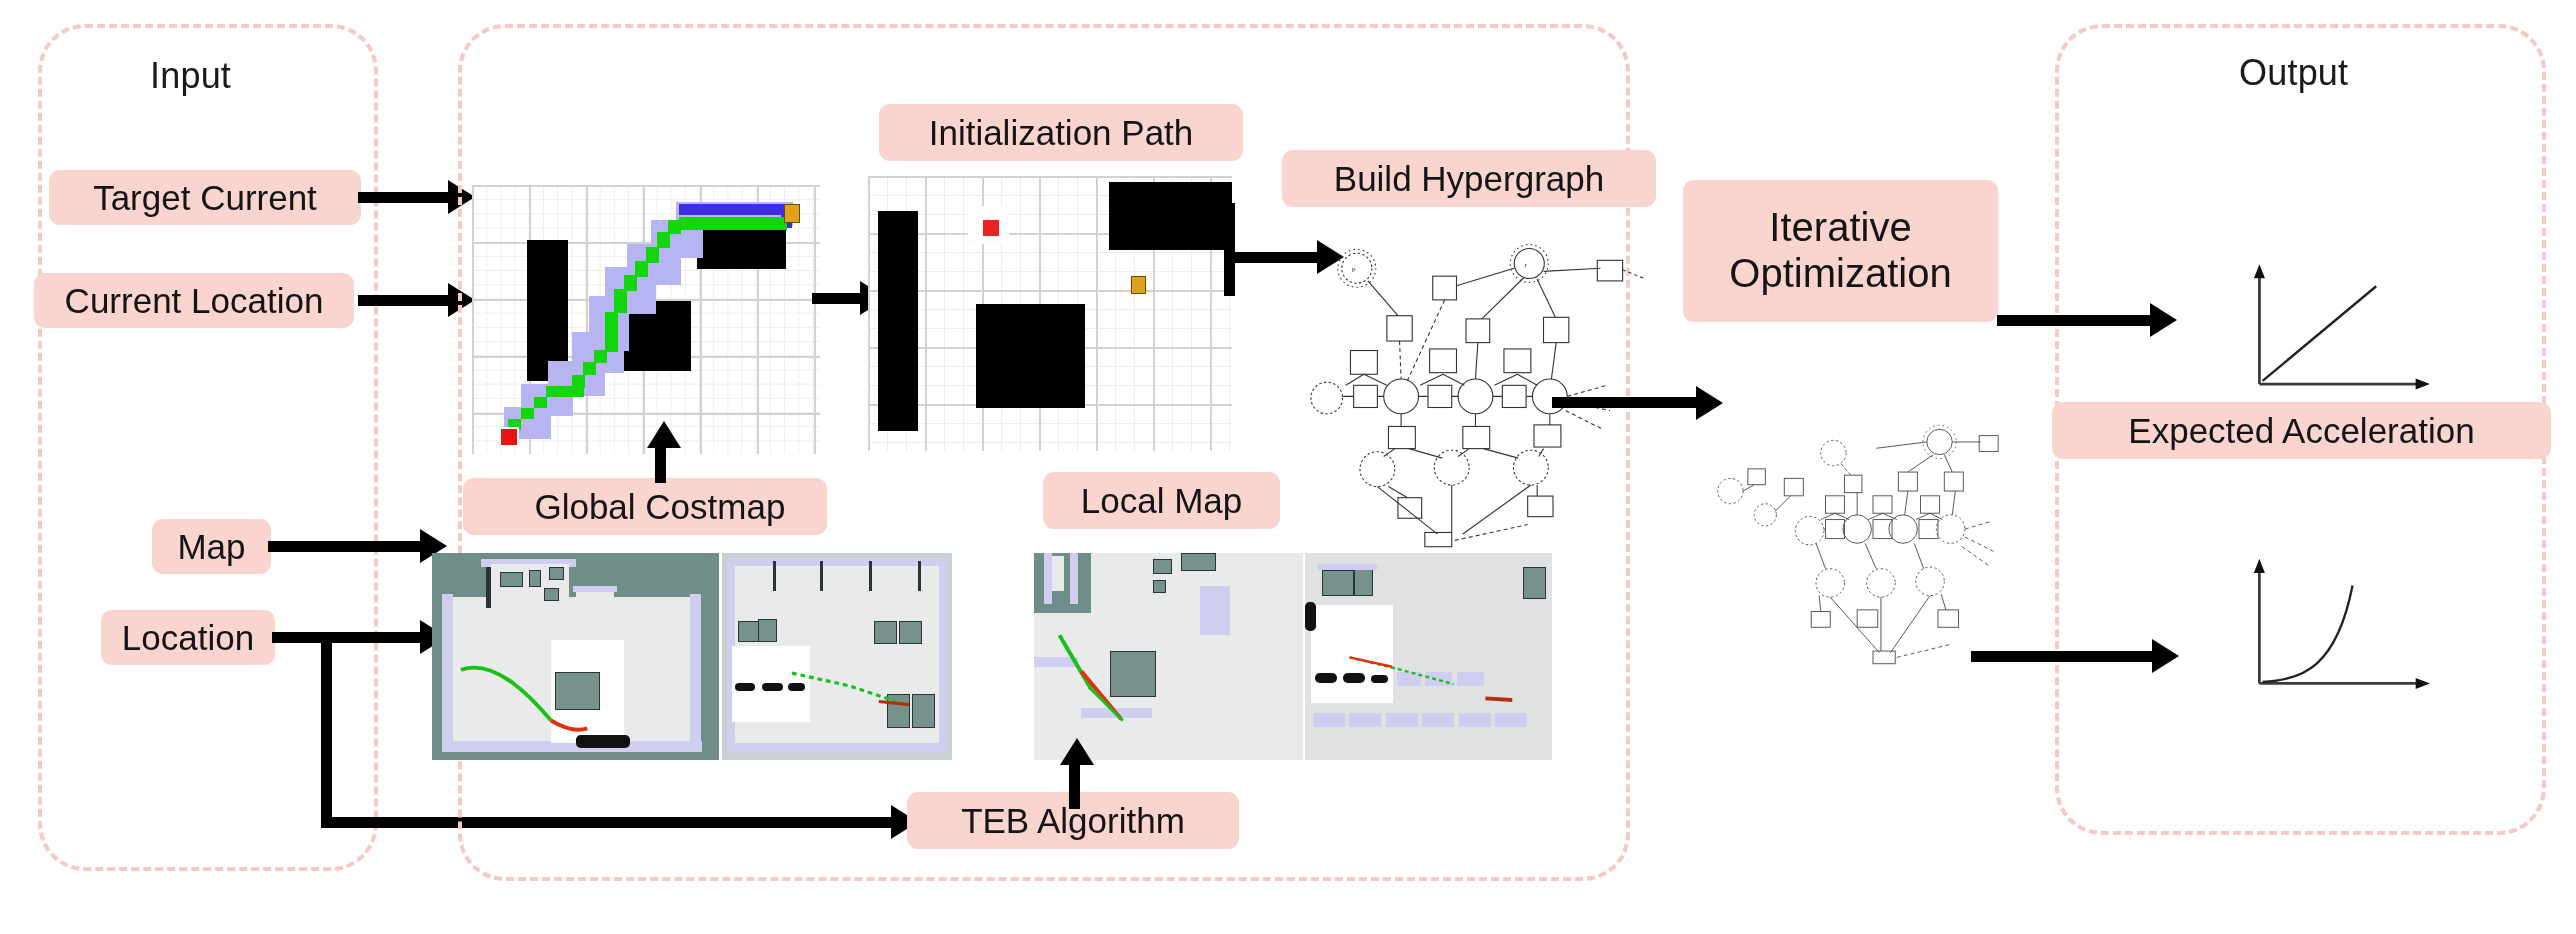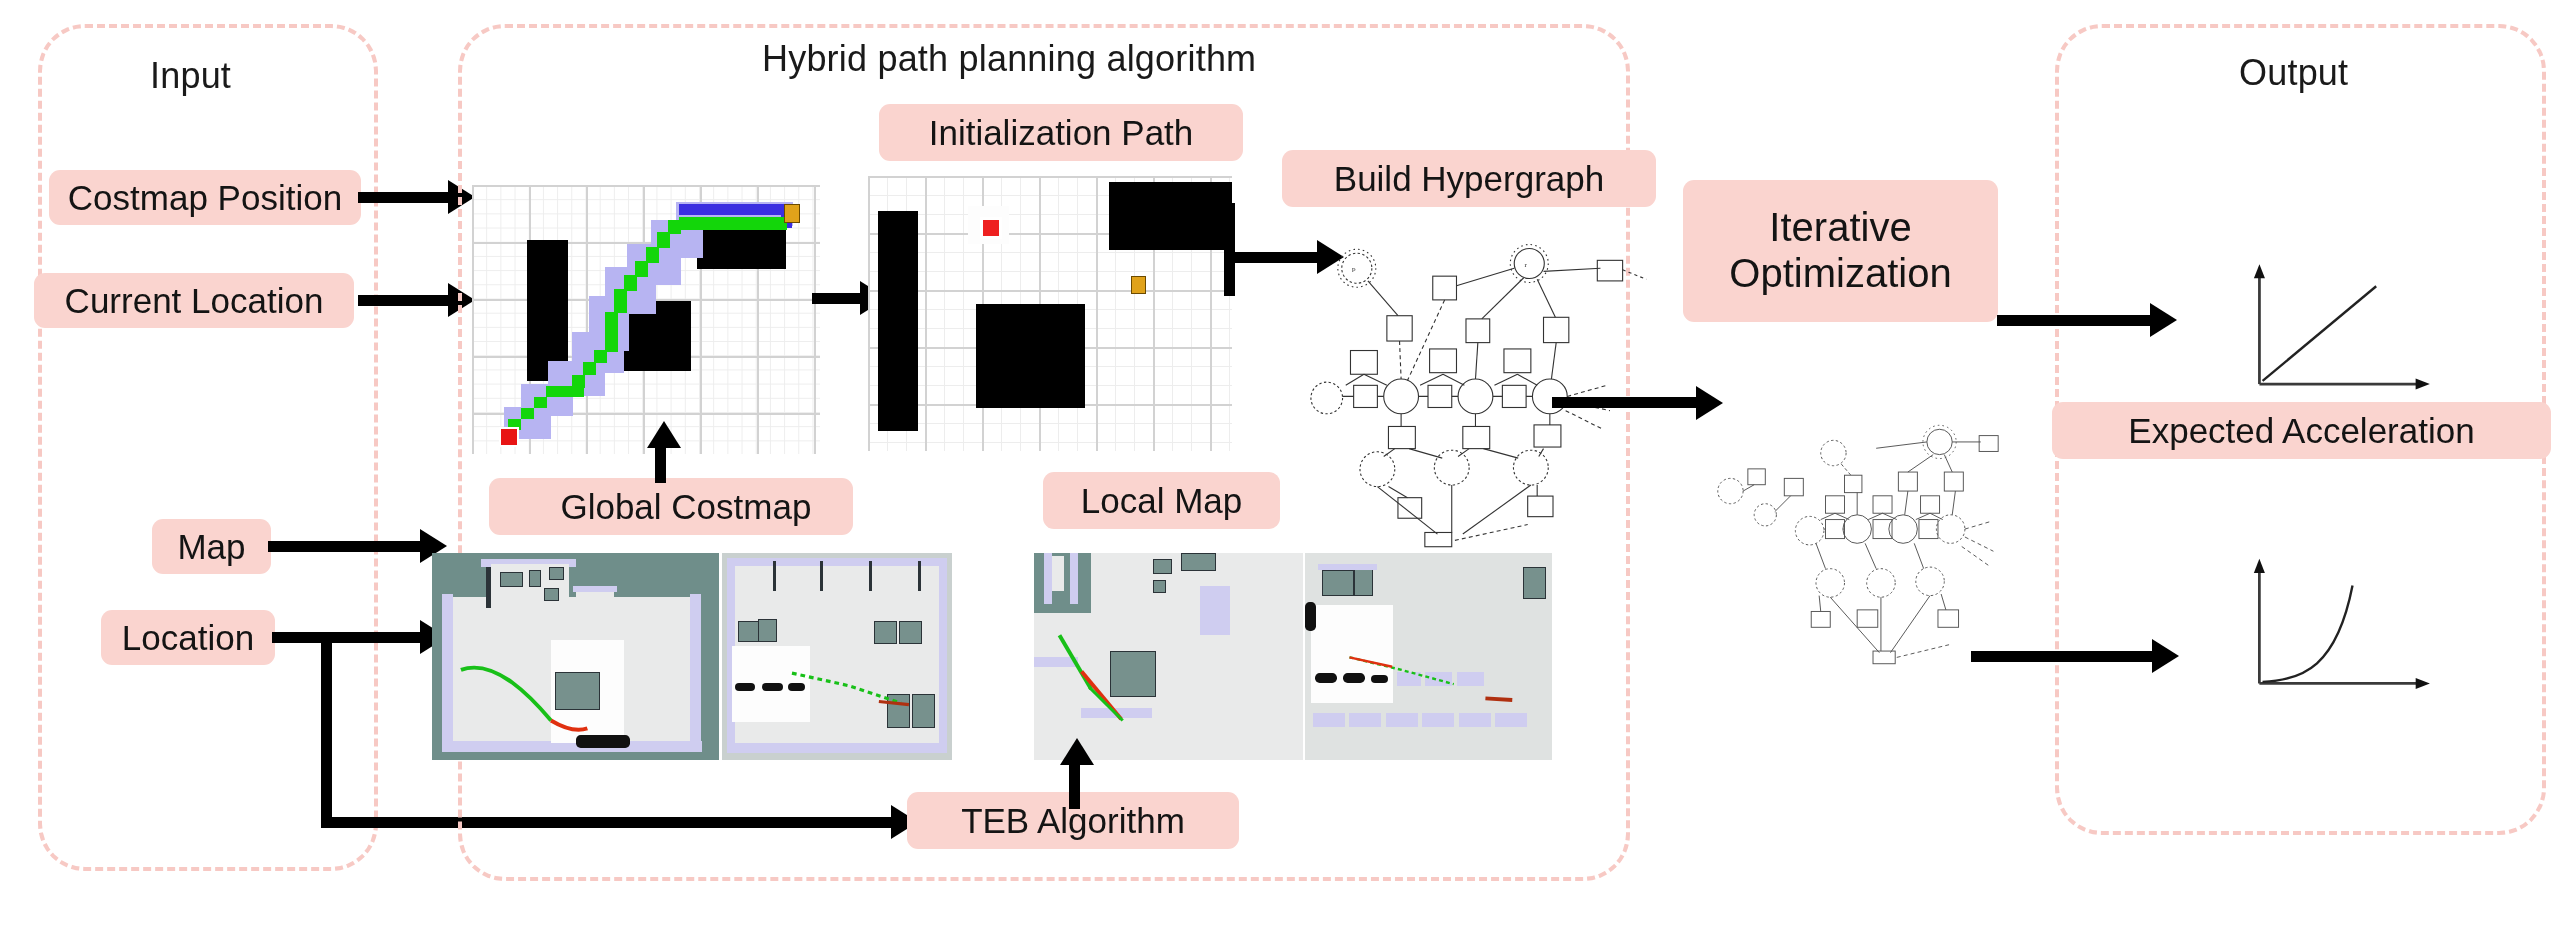--- a/index.html
+++ b/index.html
@@ -63,21 +63,21 @@
   .hg{position:absolute;}
 </style>
 </head>
 <body>
 
 <div class="stage">
 
   <div class="panel" style="left:38px;top:24px;width:332px;height:839px;"></div>
   <div class="panel-title" style="left:150px;top:55px;">Input</div>
 
-  <div class="pill" style="left:49px;top:170px;width:312px;height:55px;">Costmap Position</div>
+  <div class="pill" style="left:49px;top:170px;width:312px;height:55px;">Target Current</div>
   <div class="pill" style="left:34px;top:273px;width:320px;height:55px;">Current Location</div>
   <div class="pill" style="left:152px;top:519px;width:119px;height:55px;">Map</div>
   <div class="pill" style="left:101px;top:610px;width:174px;height:55px;">Location</div>
 
   <div class="arrow-h" style="left:358px;top:192px;width:95px;"></div>
   <div class="head-r" style="left:448px;top:180px;"></div>
 
   <div class="arrow-h" style="left:358px;top:295px;width:95px;"></div>
   <div class="head-r" style="left:448px;top:283px;"></div>
 
@@ -85,25 +85,24 @@
   <div class="head-r" style="left:420px;top:529px;"></div>
 
   <div class="arrow-h" style="left:272px;top:632px;width:154px;"></div>
   <div class="head-r" style="left:420px;top:620px;"></div>
 
   <div class="arrow-v" style="left:321px;top:632px;height:196px;"></div>
   <div class="arrow-h" style="left:321px;top:817px;width:576px;"></div>
   <div class="head-r" style="left:891px;top:805px;"></div>
 
   <div class="panel" style="left:458px;top:24px;width:1164px;height:849px;"></div>
-  <div class="panel-title" style="left:762px;top:38px;">Hybrid path planning algorithm</div>
 
   <div class="pill" style="left:879px;top:104px;width:364px;height:57px;">Initialization Path</div>
   <div class="pill" style="left:1282px;top:150px;width:374px;height:57px;">Build Hypergraph</div>
-  <div class="pill" style="left:489px;top:478px;width:364px;height:57px;padding-left:44px;">Global Costmap</div>
+  <div class="pill" style="left:463px;top:478px;width:364px;height:57px;padding-left:44px;">Global Costmap</div>
   <div class="pill" style="left:1043px;top:472px;width:237px;height:57px;">Local Map</div>
   <div class="pill" style="left:907px;top:792px;width:332px;height:57px;">TEB Algorithm</div>
 
   <div class="gridmap" style="left:472px;top:185px;width:348px;height:269px;">
 
     <div class="obst" style="left:55px;top:55px;width:41px;height:141px;"></div>
     <div class="obst" style="left:149px;top:116px;width:70px;height:70px;"></div>
     <div class="obst" style="left:225px;top:28.5px;width:89px;height:55px;"></div>
 
     <div class="ex" style="left:32px;top:222px;width:47px;height:32px;"></div>

